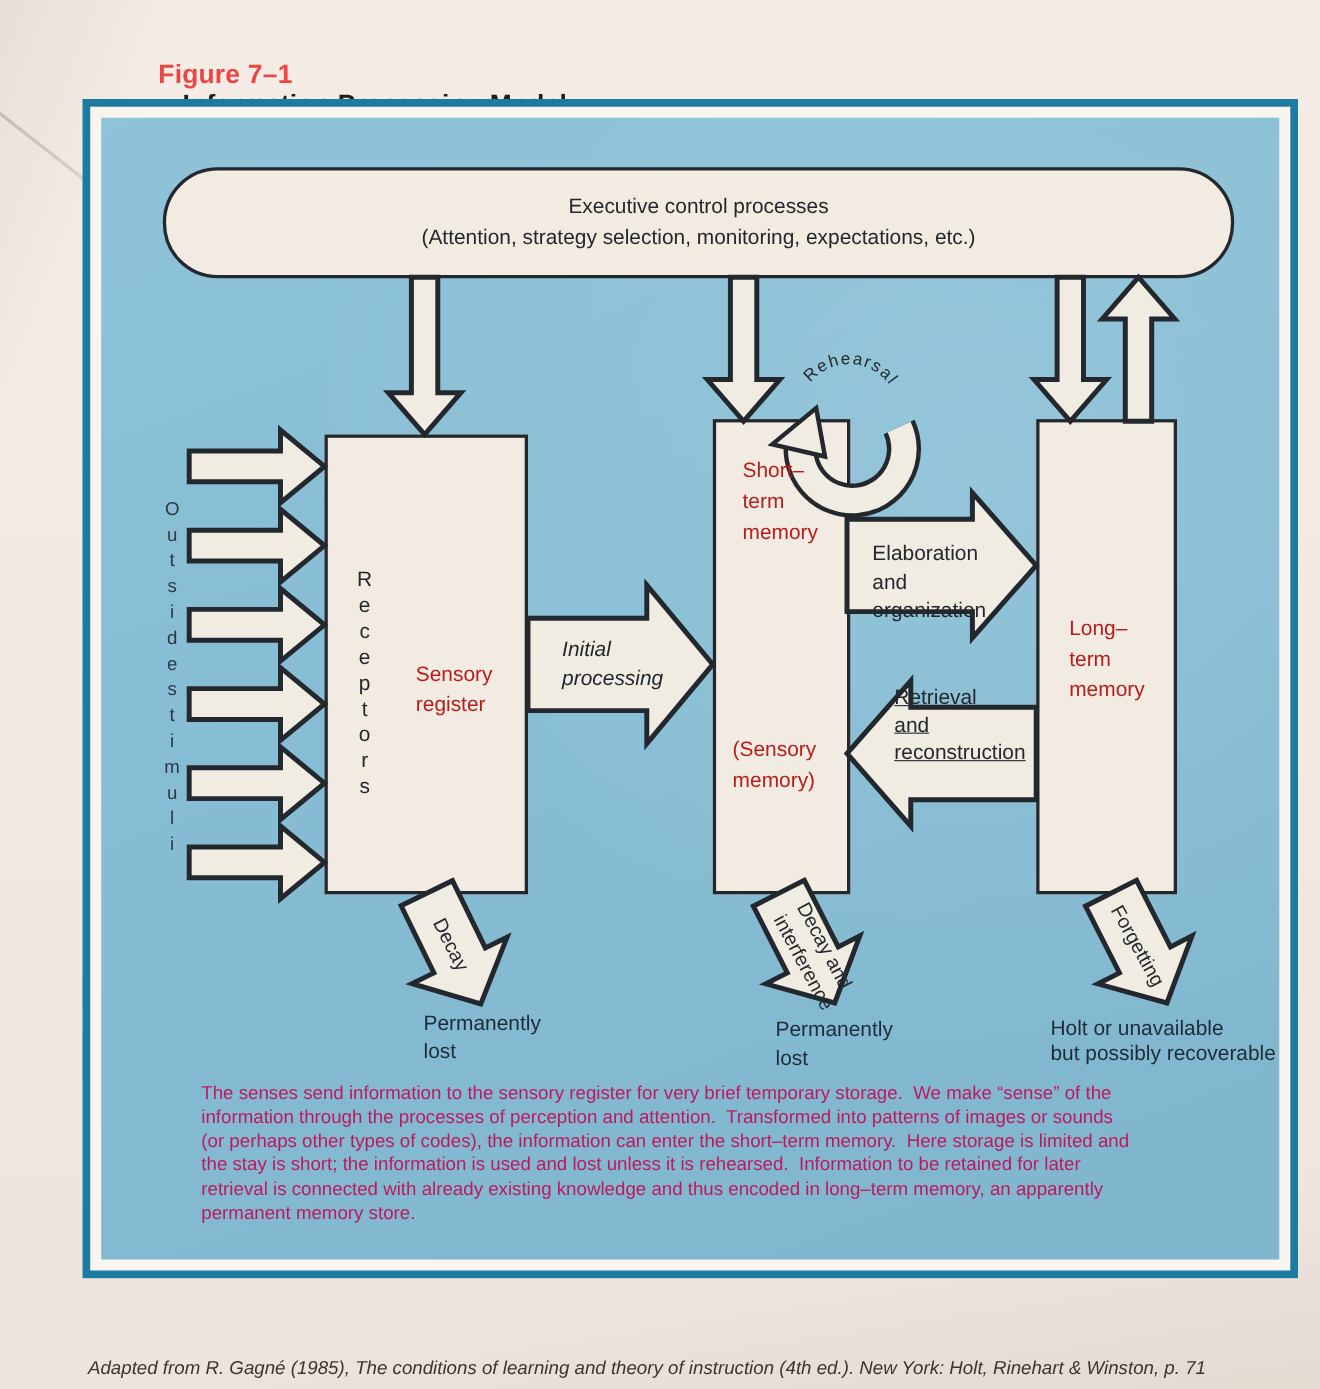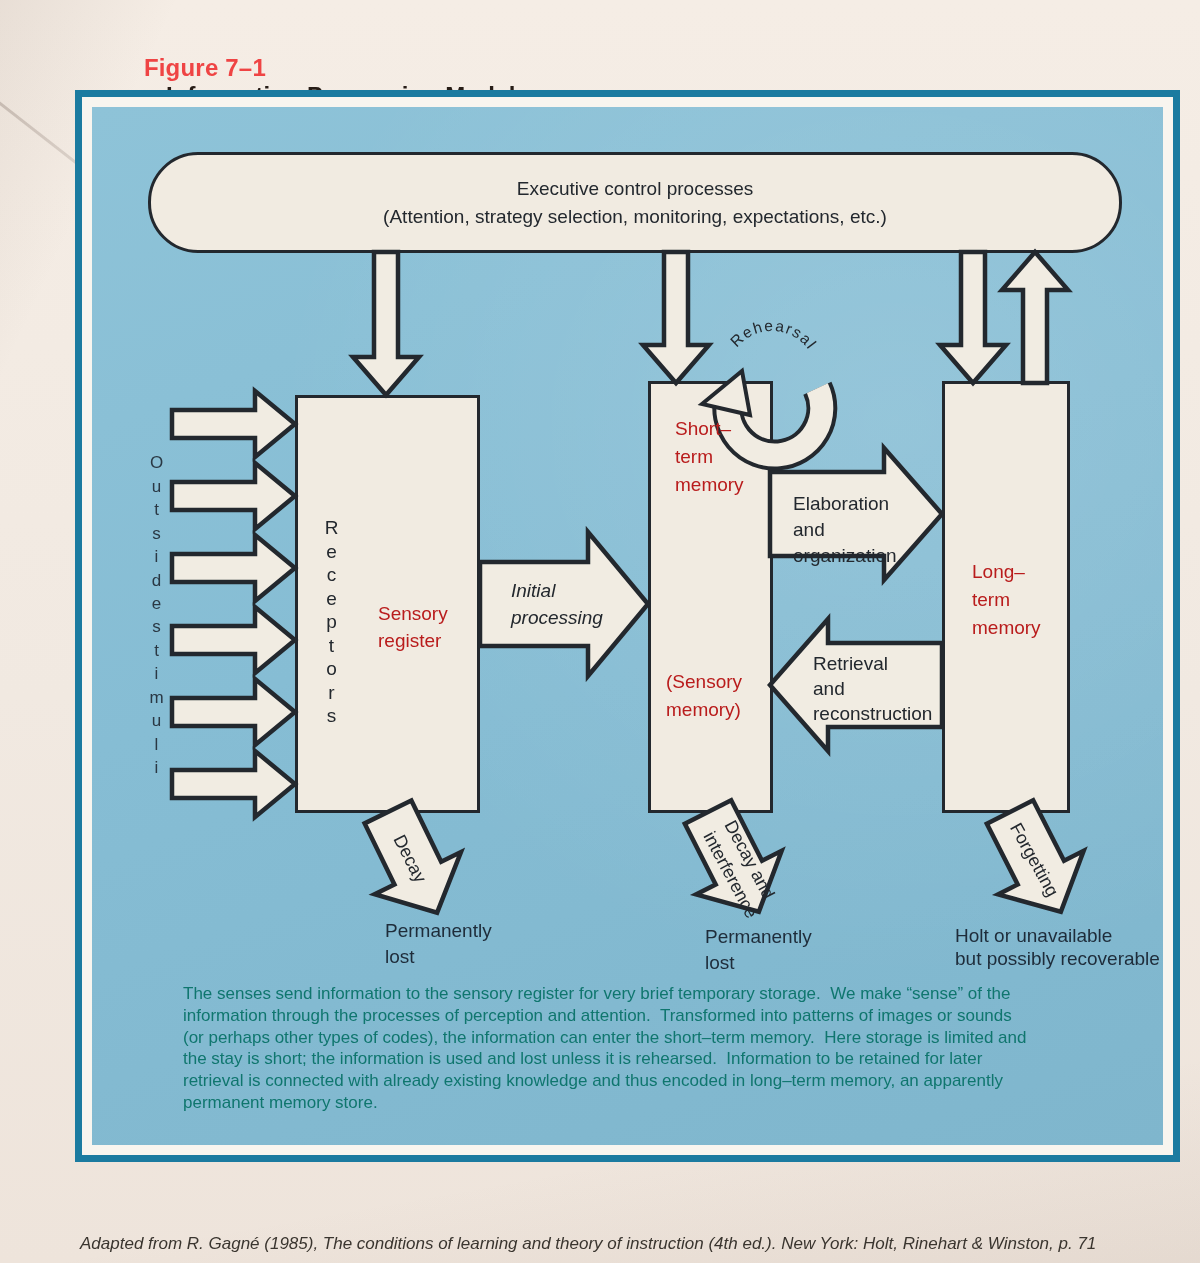--- a/index.html
+++ b/index.html
@@ -37,21 +37,21 @@
   .pre{white-space:pre-line;}
   .boxlabel{position:absolute;font-size:19px;line-height:28px;color:#b91c1c;}
   .vword{position:absolute;writing-mode:vertical-rl;text-orientation:upright;color:#2a3844;
     font-size:17px;letter-spacing:4.5px;}
   .receptors{position:absolute;left:320px;top:517px;writing-mode:vertical-rl;text-orientation:upright;
     color:#23282e;font-size:19px;letter-spacing:2.5px;}
   .flowlabel{position:absolute;font-size:19px;line-height:26px;color:#23282e;}
   .rot{transform-origin:left top;}
   .underlabel{position:absolute;font-size:19px;line-height:26px;color:#1e2c3a;}
   .caption{position:absolute;left:183px;top:983px;font-size:17px;line-height:21.8px;
-    color:#0f766e;white-space:pre;}
+    color:#be185d;white-space:pre;}
   .citation{position:absolute;left:80px;top:1186px;color:#3a352f;font-size:17px;
     font-style:italic;line-height:23px;white-space:pre;}
   svg{position:absolute;left:0;top:0;}
 </style>
 </head>
 <body>
 
 <div class="crease"></div>
 
 <div class="title-row">
@@ -129,21 +129,21 @@
 memory)</div>
   <div class="boxlabel pre" style="left:972px;top:558px;">Long–
 term
 memory</div>
 
   <div class="flowlabel pre" style="left:511px;top:577px;line-height:27px;font-style:italic;">Initial
 processing</div>
   <div class="flowlabel pre" style="left:793px;top:477px;margin-top:14px;">Elaboration
 and
 organization</div>
-  <div class="flowlabel pre" style="left:813px;top:651px;line-height:25px;">Retrieval
+  <div class="flowlabel pre" style="left:813px;top:622px;line-height:25px;text-decoration:underline;">Retrieval
 and
 reconstruction</div>
   <div class="flowlabel rot" style="left:410px;top:830px;font-size:18px;transform:rotate(63deg);">Decay</div>
   <div class="flowlabel rot pre" style="left:740px;top:816px;font-size:18px;line-height:24px;transform:rotate(62deg);">Decay and
 interference</div>
   <div class="flowlabel rot" style="left:1026px;top:818px;font-size:18px;transform:rotate(61deg);">Forgetting</div>
 
   <div class="underlabel pre" style="left:385px;top:918px;">Permanently
 lost</div>
   <div class="underlabel pre" style="left:705px;top:924px;">Permanently

